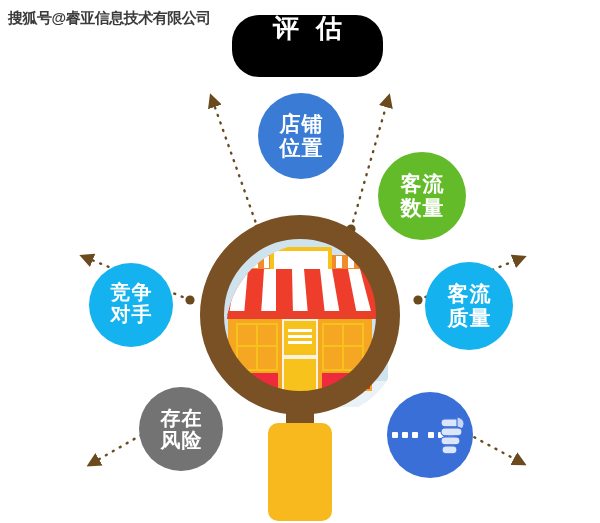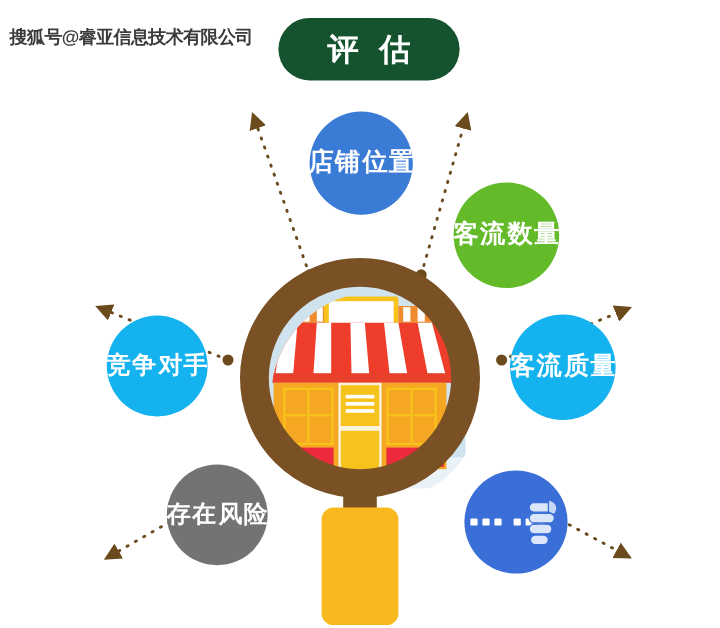--- a/index.html
+++ b/index.html
@@ -15,41 +15,40 @@
     width: 600px;
     height: 523px;
     background: #ffffff;
     overflow: hidden;
   }
 
   
   .watermark {
     position: absolute;
     left: 8px;
-    top: 22px;
+    top: 9px;
     font-size: 15px;
     font-weight: bold;
     color: #2b2b2b;
     letter-spacing: -0.5px;
     white-space: nowrap;
     opacity: 0.92;
     z-index: 40;
   }
 
   
   .title-pill {
     position: absolute;
     left: 232px;
     top: 15px;
     width: 151px;
-    height: 52px;
+    height: 62px;
     border-radius: 27px;
-    background: #14532d;
+    background: #000000;
     display: flex;
-    align-items: center;
     justify-content: center;
     z-index: 30;
   }
   .title-pill .pill-text {
     color: #ffffff;
     font-size: 26px;
     font-weight: bold;
     letter-spacing: 5px;
     text-indent: 5px;
     line-height: 1;
@@ -71,21 +70,21 @@
     width: 208px;
     height: 310px;
     z-index: 10;
   }
 
   
   .node {
     position: absolute;
     border-radius: 50%;
     display: flex;
-    flex-direction: row;
+    flex-direction: column;
     align-items: center;
     justify-content: center;
     z-index: 20;
     box-sizing: border-box;
   }
   .node .ln {
     color: #ffffff;
     font-size: 21px;
     font-weight: bold;
     line-height: 1.12;
@@ -227,21 +226,21 @@
     <span class="ln">店铺</span>
     <span class="ln">位置</span>
   </div>
 
 
   <div class="node" style="left:378px; top:152px; width:88px; height:88px; background:#63bb2a;">
     <span class="ln">客流</span>
     <span class="ln">数量</span>
   </div>
 
-  <div class="node small" style="left:89px; top:263px; width:84px; height:84px; background:#14b2ef;">
+  <div class="node small" style="left:89px; top:263px; width:84px; height:84px; background:#14b2ef;font-family:Liberation Mono, monospace;">
     <span class="ln">竞争</span>
     <span class="ln">对手</span>
   </div>
 
   <div class="node" style="left:425px; top:262px; width:88px; height:88px; background:#14b2ef;">
     <span class="ln">客流</span>
     <span class="ln">质量</span>
   </div>
 
   <div class="node small" style="left:139px; top:387px; width:84px; height:84px; background:#737373;">

